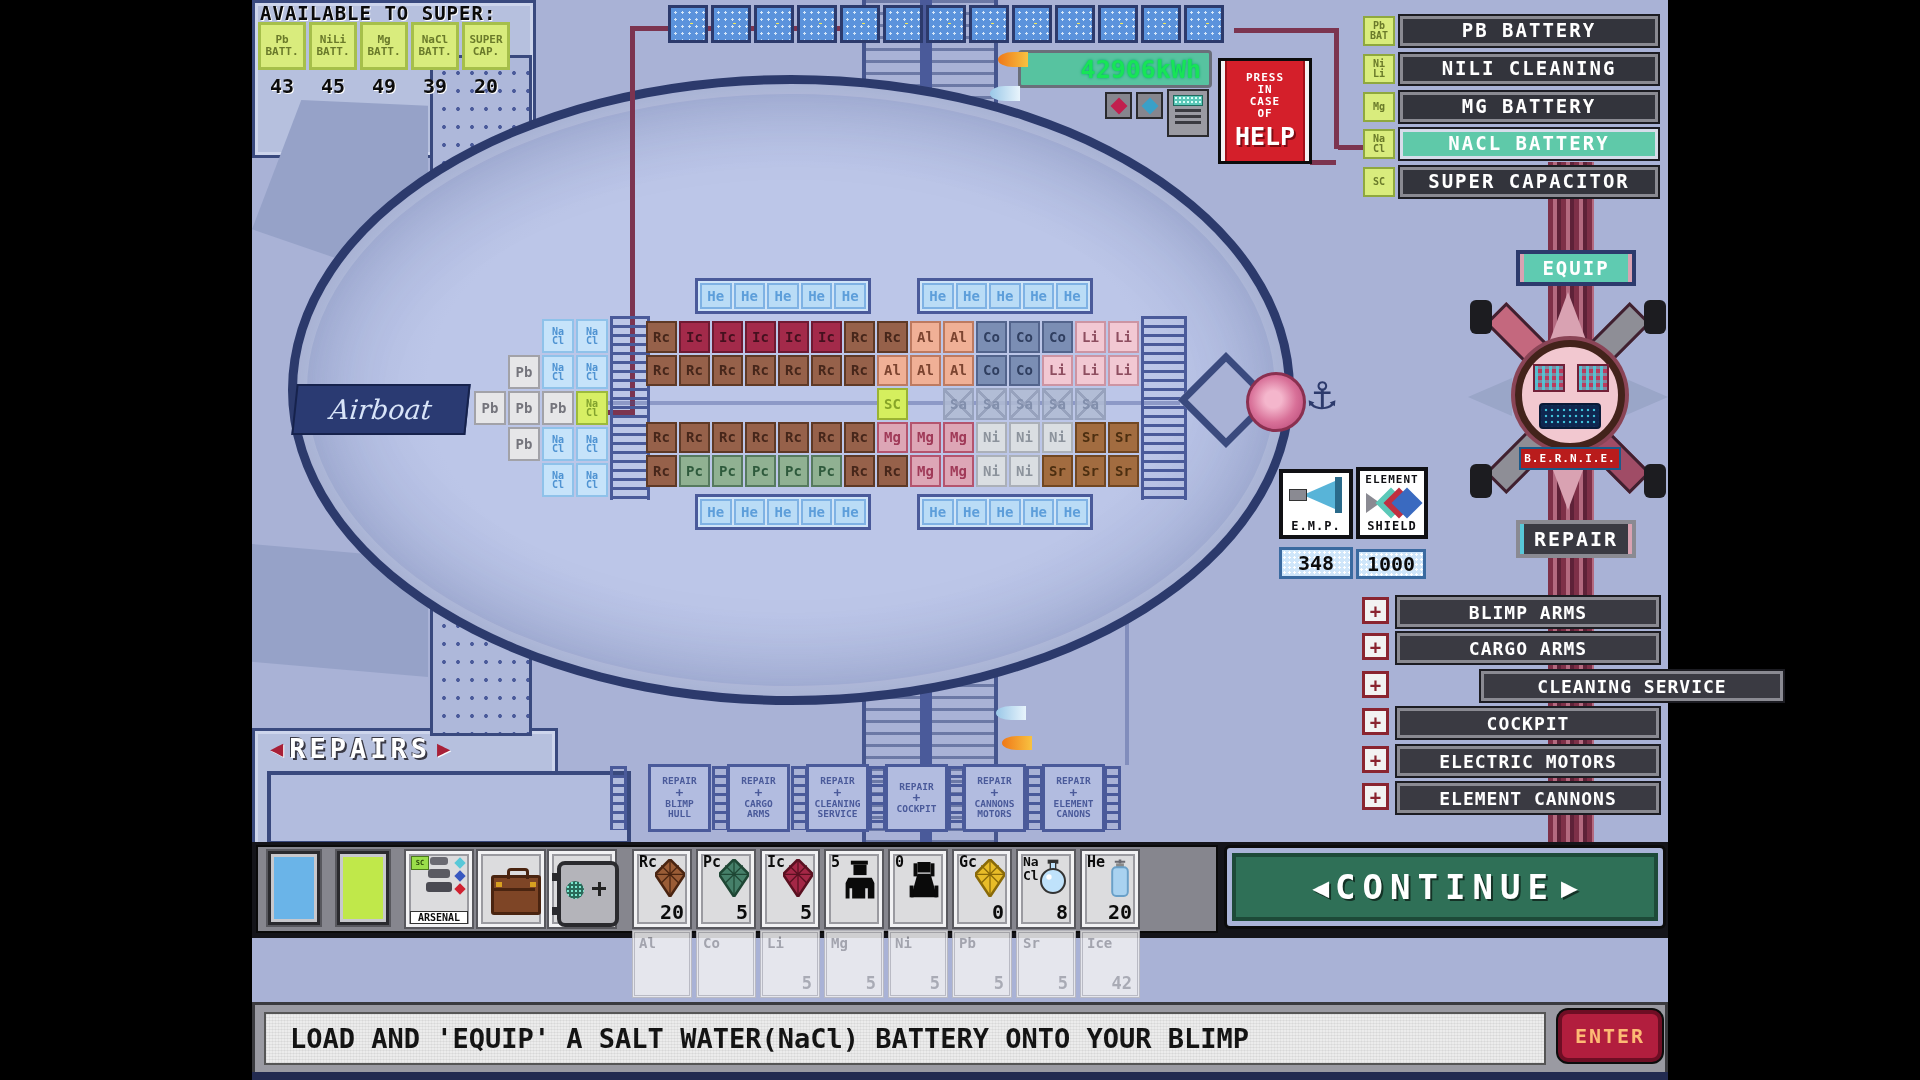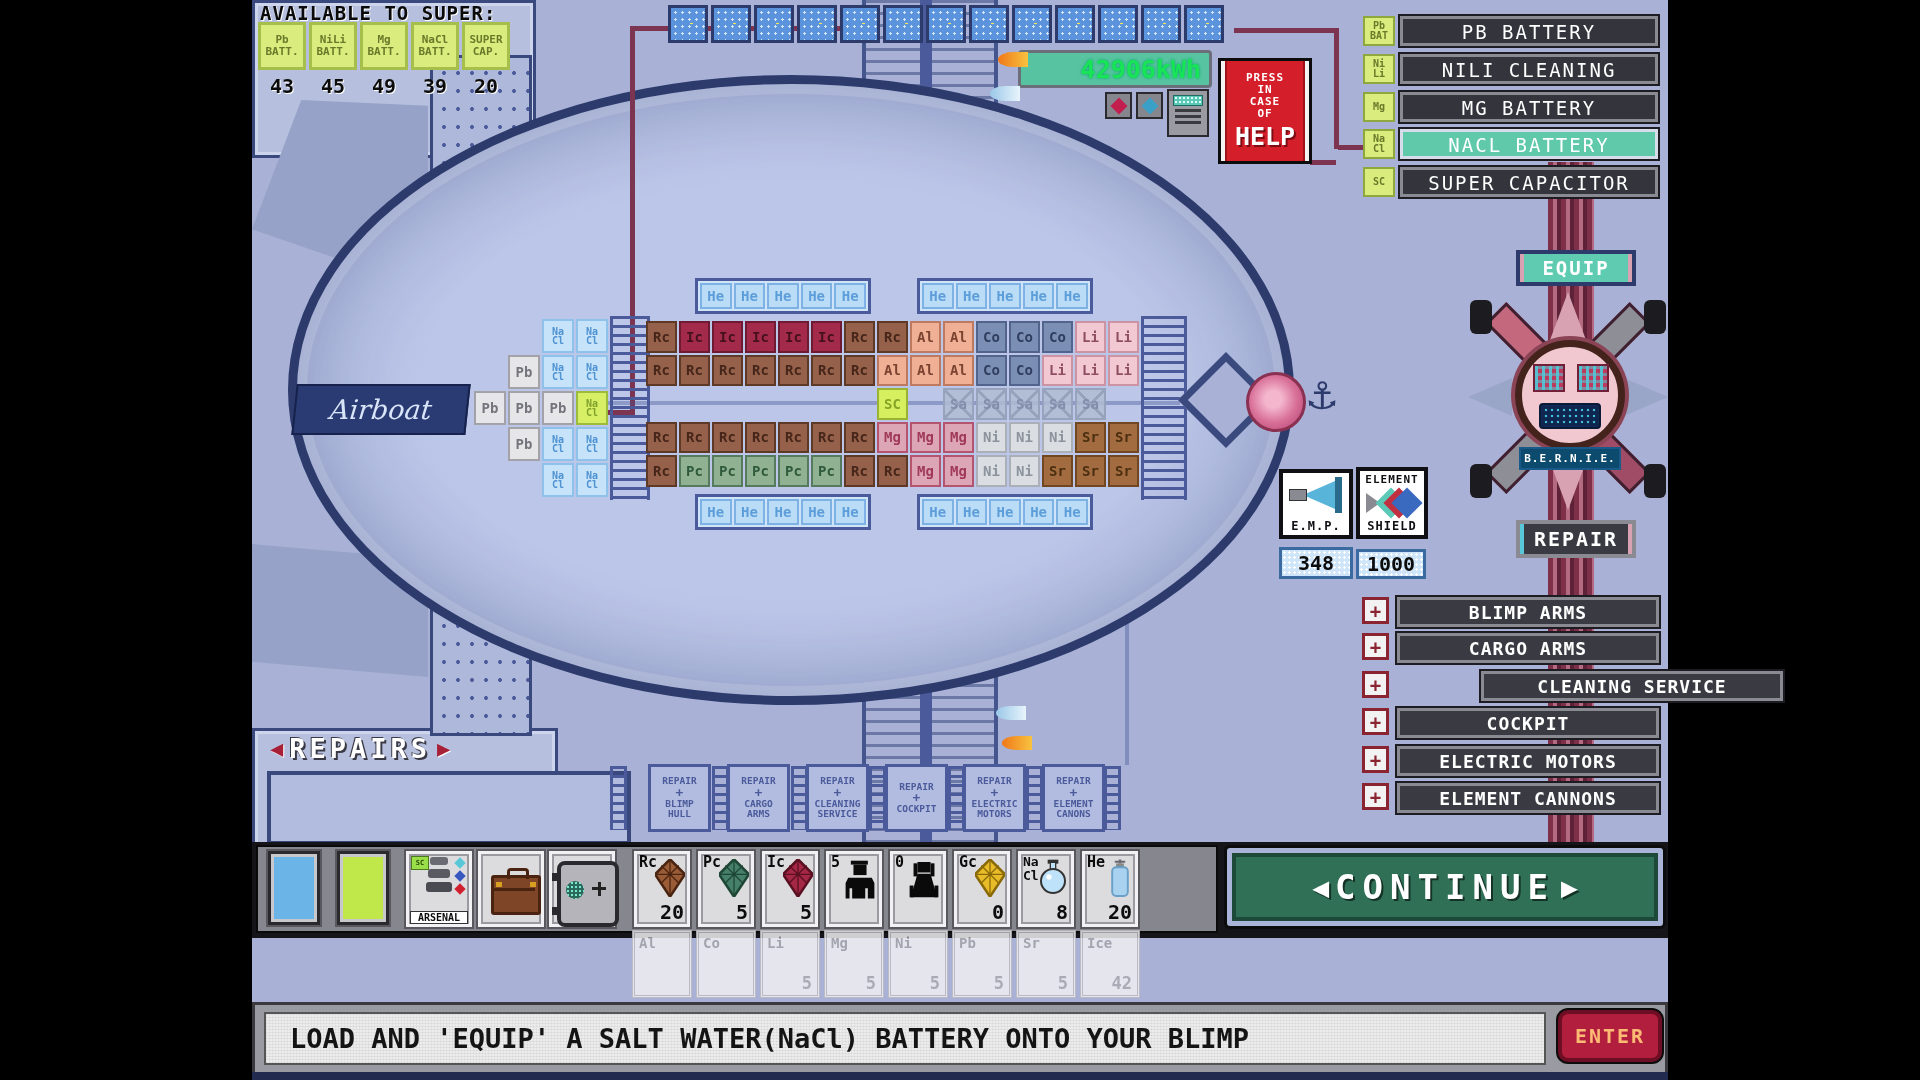--- a/index.html
+++ b/index.html
@@ -39,21 +39,21 @@
   .gem i{display:block;width:12px;height:12px;transform:rotate(45deg)}
   .device{background:#9a9aa2;border:2px solid #2a2a2e;box-sizing:border-box;padding:4px}
   .device .dtop{height:9px;background:#5bc8b8;border:1px solid #1e6a5e;background-image:radial-gradient(#d8fff8 1px,transparent 1.2px);background-size:4px 4px;margin-bottom:3px}
   .device .dline{height:3px;background:#3a3a40;margin:3px 2px}
   .help{background:#d41f2a;border:3px solid #0c0c0c;box-sizing:border-box;display:flex;flex-direction:column;align-items:center;justify-content:center;gap:0;
     box-shadow:inset 4px 0 0 #f3f3f3, inset -4px 0 0 #f3f3f3, inset 6px 0 0 #a01018, inset -6px 0 0 #a01018}
   .help .hline{color:#fff;font-size:11px;line-height:12px;font-weight:bold;letter-spacing:1px}
   .help .hbig{color:#fff;font-size:25px;line-height:28px;font-weight:bold;margin-top:3px;text-shadow:2px 2px 0 #7e0c14}
   
   .chip{background:#d9ec7d;border:2px solid #8fa83e;box-sizing:border-box;color:#6a7a2a;font-size:10px;line-height:10px;font-weight:bold;display:flex;flex-direction:column;align-items:center;justify-content:center}
-  .menu-btn{background:#33343c;border:3px solid #8a8a92;box-shadow:0 0 0 2px #1c1c22;box-sizing:border-box;color:#fff;display:flex;align-items:flex-end;justify-content:center;font-size:19px;font-weight:normal;letter-spacing:2px;cursor:pointer}
+  .menu-btn{background:#33343c;border:3px solid #8a8a92;box-shadow:0 0 0 2px #1c1c22;box-sizing:border-box;color:#fff;display:flex;align-items:flex-start;justify-content:center;font-size:19px;font-weight:bold;letter-spacing:2px;cursor:pointer}
   .menu-btn.active{background:#5fc9a9;border-color:#d6dcea;color:#fff}
   
   .egrid{display:grid}
   .gcell{margin:1px;border:2px solid transparent;box-sizing:border-box;display:flex;flex-direction:column;align-items:center;justify-content:center;font-size:14px;line-height:14px;font-weight:bold}
   .gcell.two{font-size:10px;line-height:9px}
   .gcell.empty{border-color:transparent;background:transparent}
   .c-he{background:#badcf6;border-color:#7fb2e4;color:#5d9eda}
   .c-nacl{background:#c6e3fa;border-color:#8fc2ea;color:#4f93d2}
   .c-naclx{background:#d7ef64;border-color:#9cba3c;color:#82a22e}
   .c-pb{background:#e6e6e8;border-color:#a2a2a8;color:#74747c}
@@ -70,21 +70,21 @@
   .c-sa{background:rgba(176,187,210,.85);border-color:#97a2bd;color:#828fac;
     background-image:linear-gradient(45deg,transparent 46%,#97a2bd 46% 54%,transparent 54%),linear-gradient(-45deg,transparent 46%,#97a2bd 46% 54%,transparent 54%)}
   .hestrip{background:#cfe4f8;border:3px solid #4a5a9a;box-sizing:border-box;display:flex;gap:2px;padding:2px}
   .hestrip .gcell{margin:0;flex:1;height:auto}
   .airboat{background:#2a3a72;border:2px solid #16224c;display:flex;align-items:center;justify-content:center;color:#d8e4f8;
     font-family:"DejaVu Serif",serif;font-style:italic;font-size:27px;transform:skewX(-6deg)}
   
   .side-btn{box-sizing:border-box;display:flex;align-items:center;justify-content:center;font-weight:bold;letter-spacing:2px;cursor:pointer}
   .equip-btn{background:#5fcbb1;border:4px solid #2c3a6c;color:#fff;font-size:19px;box-shadow:inset 4px 0 0 #d9a2b2,inset -4px 0 0 #d9a2b2}
   .repair-btn{background:#3a3a42;border:4px solid #8a8a92;color:#fff;font-size:20px;box-shadow:inset 4px 0 0 #58c8d8,inset -4px 0 0 #d9a2b2}
-  .bernie-label{background:#0c4a6e;border:2px solid #1a5a8a;color:#fff;font-size:11px;font-weight:bold;letter-spacing:1px;display:flex;align-items:center;justify-content:center}
+  .bernie-label{background:#b91c1c;border:2px solid #1a5a8a;color:#fff;font-size:11px;font-weight:bold;letter-spacing:1px;display:flex;align-items:center;justify-content:center}
   .arm{position:absolute;width:80px;height:30px;border:3px solid #402030;box-sizing:border-box}
   .wheelblk{position:absolute;width:22px;height:34px;background:#1c1c20;border-radius:6px}
   .face{position:absolute;width:96px;height:96px;background:#f2c8d0;border:7px solid #43231b;border-radius:50%;box-sizing:content-box;box-shadow:0 0 0 4px #8a4456}
   .eye{position:absolute;width:28px;height:24px;background:#bc3a5c;border:2px solid #722038;
     background-image:repeating-linear-gradient(90deg,rgba(80,200,216,.9) 0 3px,transparent 3px 7px),repeating-linear-gradient(0deg,rgba(80,200,216,.55) 0 3px,transparent 3px 7px)}
   .mouth{position:absolute;width:58px;height:22px;background:#0f2750;border:2px solid #0a1a38;border-radius:4px;
     background-image:radial-gradient(#3fc0d8 1.3px,transparent 1.6px);background-size:6px 6px;background-position:2px 2px}
   .gaugebox{background:#fff;border:4px solid #101014;box-sizing:border-box;display:flex;flex-direction:column;align-items:center;justify-content:space-between;padding:2px}
   .gaugebox .glabel{font-size:12px;font-weight:bold;color:#101014;letter-spacing:1px}
   .valbox{background:#cfe6fa;border:3px solid #3a6aa0;box-sizing:border-box;display:flex;align-items:center;justify-content:center;
@@ -735,21 +735,21 @@
         <span>SERVICE</span>
       </div>
       <div class="abs station px" style="left: 885px; top: 764px; width: 63px; height: 68px;">
         <span>REPAIR</span>
         <span class="splus">+</span>
         <span>COCKPIT</span>
       </div>
       <div class="abs station px" style="left: 963px; top: 764px; width: 63px; height: 68px;">
         <span>REPAIR</span>
         <span class="splus">+</span>
-        <span>ELECTRIC</span>
+        <span>CANNONS</span>
         <span>MOTORS</span>
       </div>
       <div class="abs station px" style="left: 1042px; top: 764px; width: 63px; height: 68px;">
         <span>REPAIR</span>
         <span class="splus">+</span>
         <span>ELEMENT</span>
         <span>CANONS</span>
       </div>
     </div>
 

